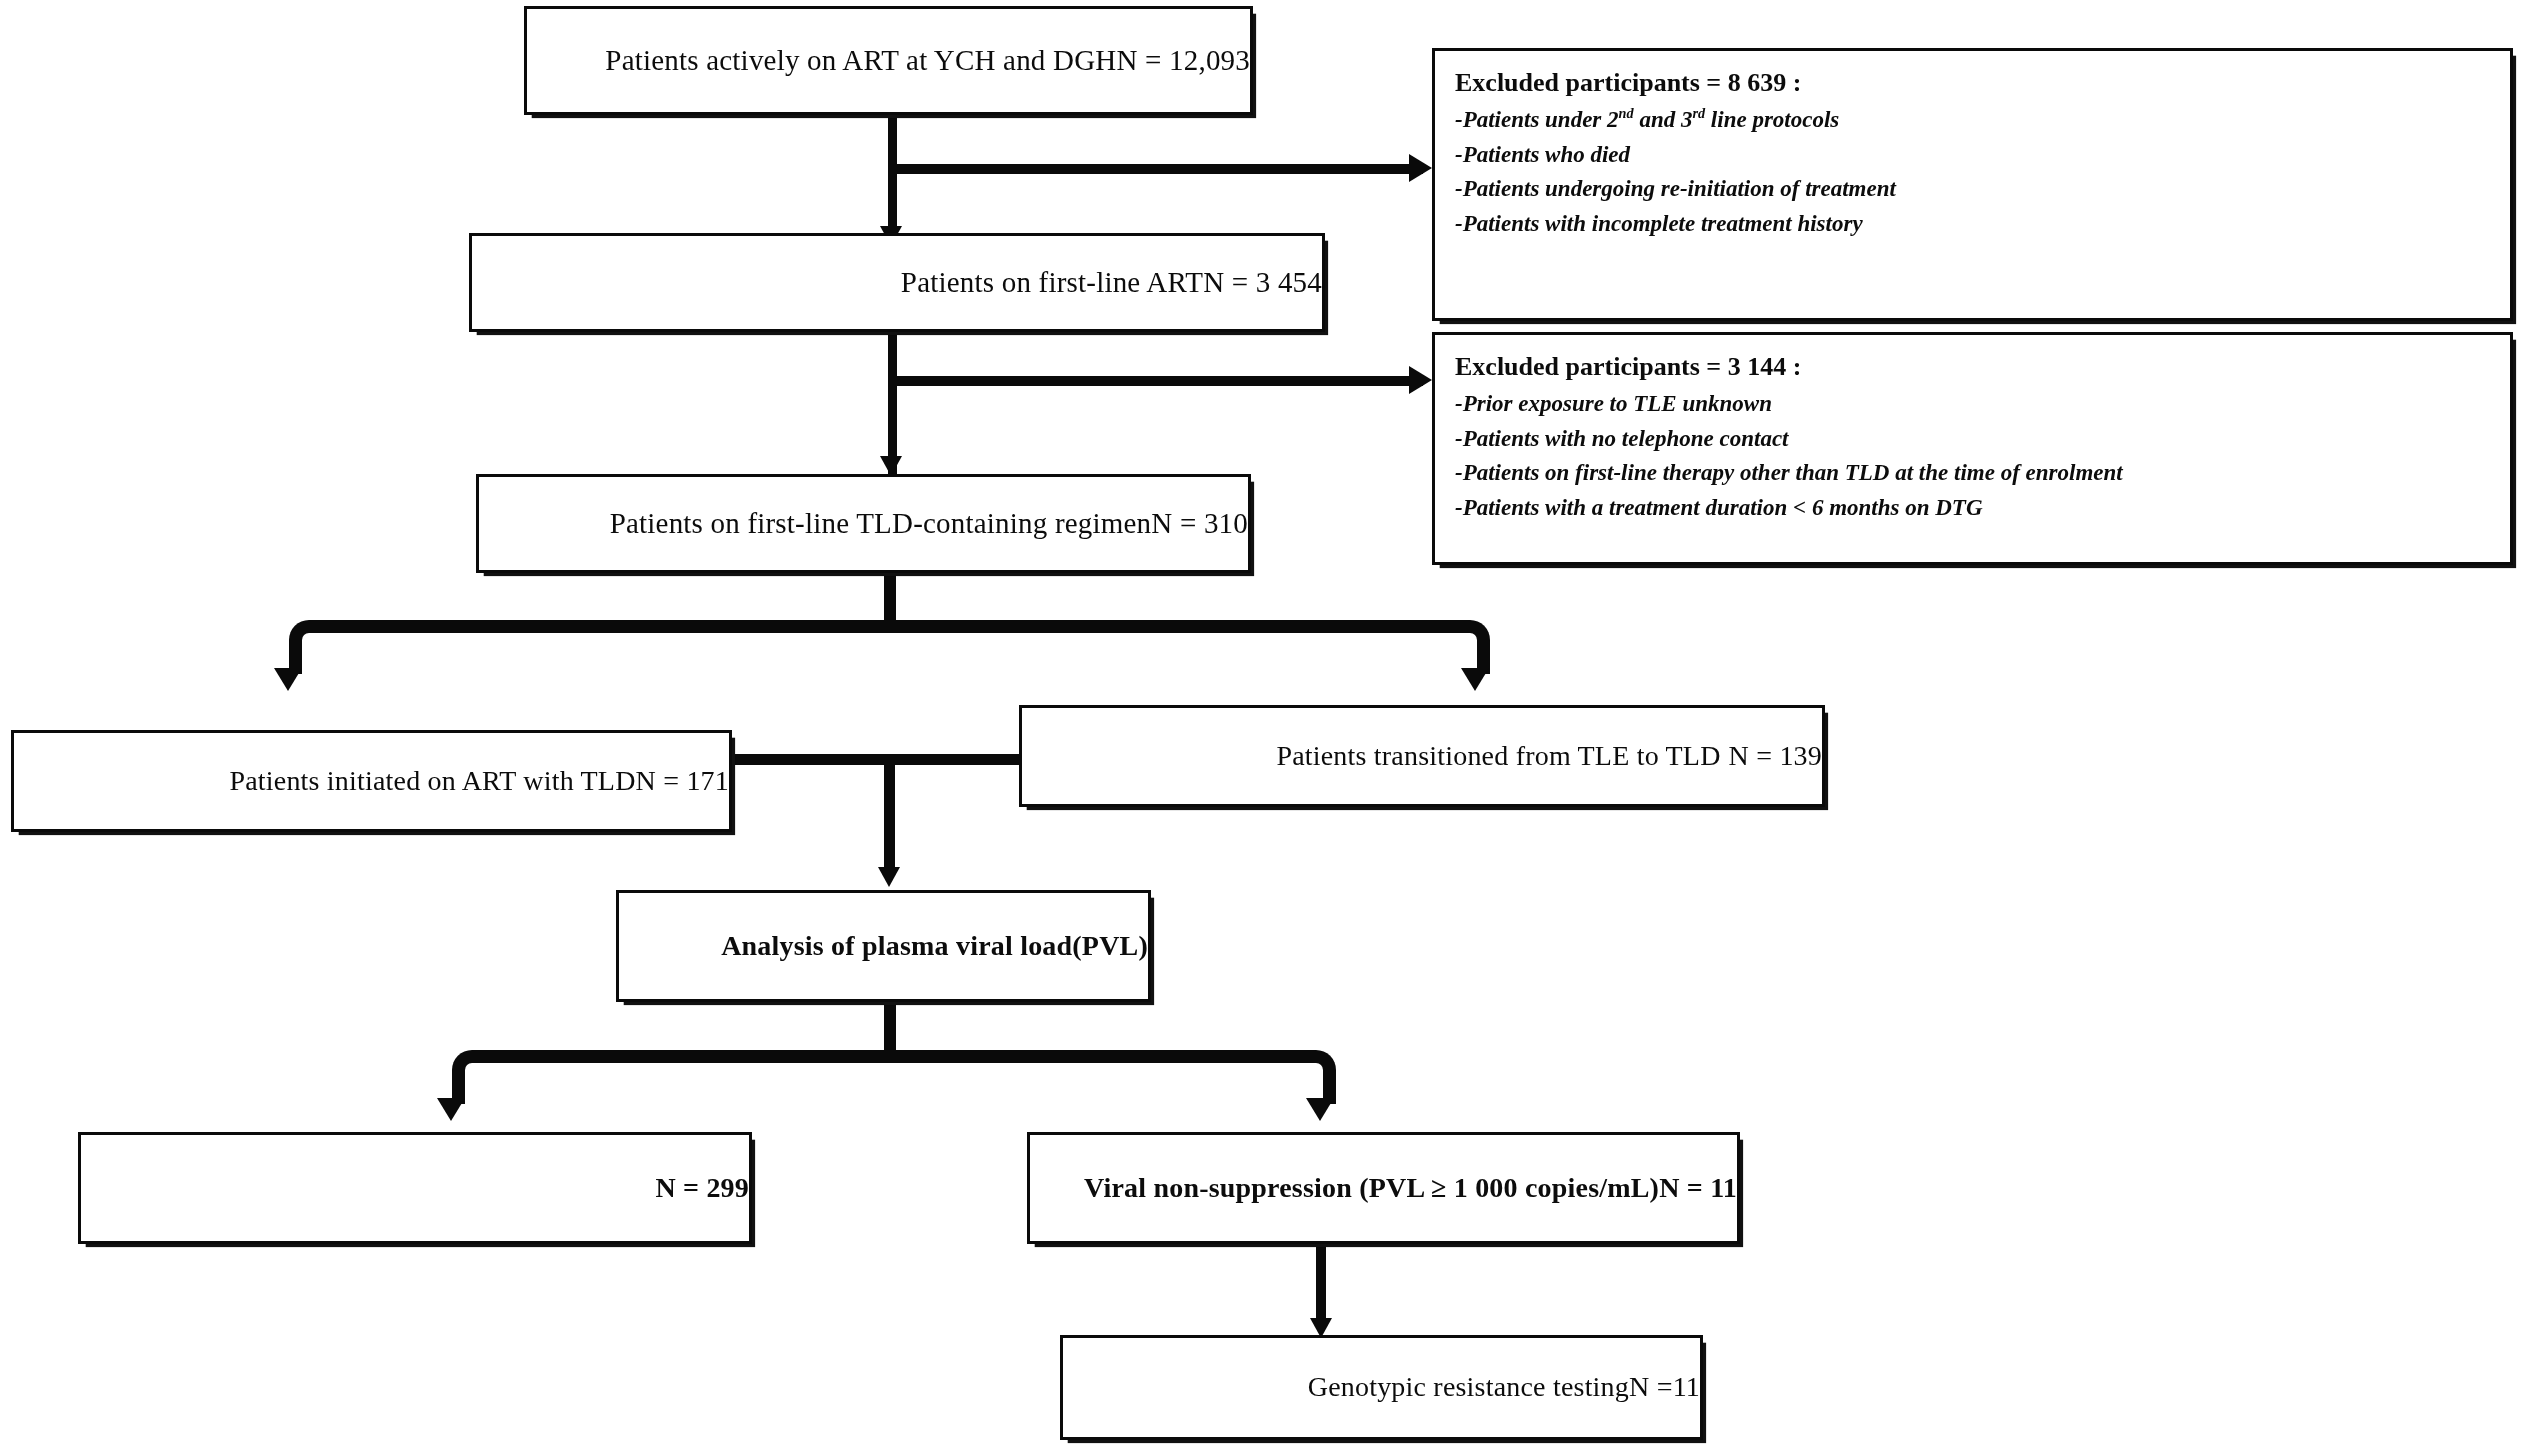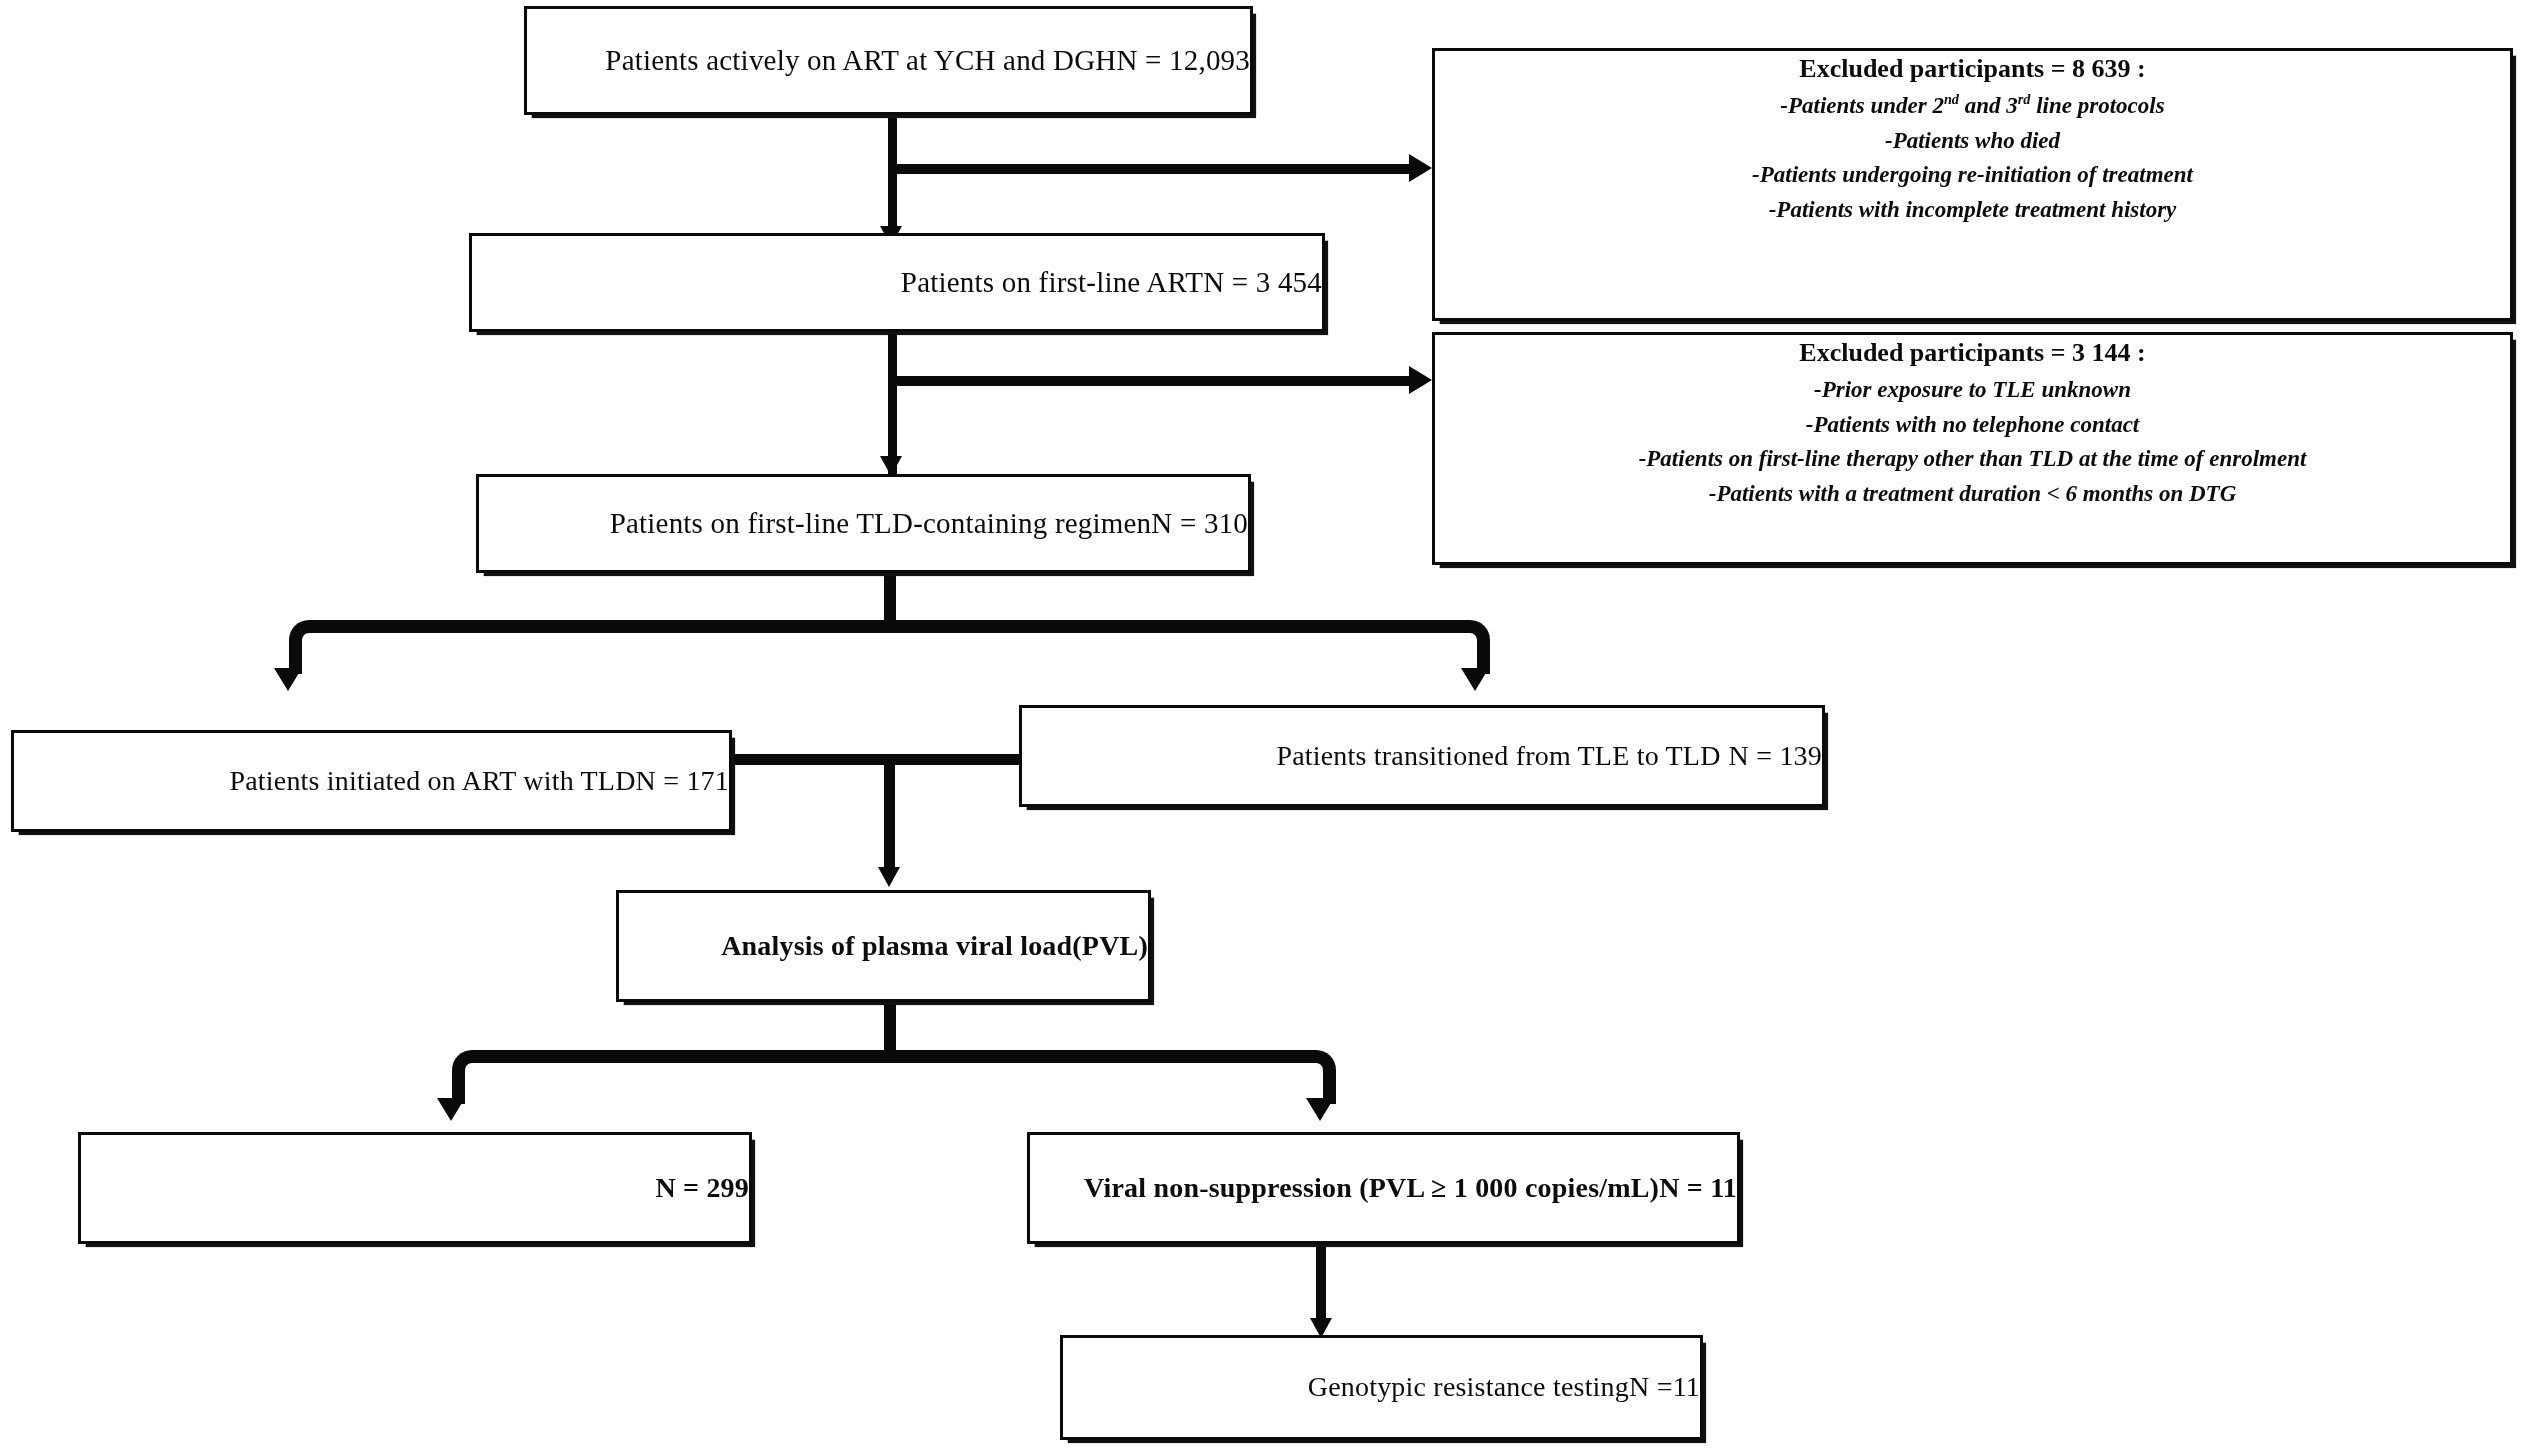--- a/index.html
+++ b/index.html
@@ -41,22 +41,22 @@
   .box.sz-md  { font-size: 28px; }
   .box.bold   { font-weight: bold; }
 
   
   .note {
     position: absolute;
     box-sizing: border-box;
     background: #ffffff;
     border: 3.1px solid #0a0a0a;
     box-shadow: 5.4px 5.4px 0 -2.3px #111111;
-    padding: 0 20px 11px 20px;
-    text-align: center;
+    padding: 14px 20px 11px 20px;
+    text-align: left;
   }
   .note .note-title {
     font-weight: bold;
     font-size: 26px;
     line-height: 1.35;
     display: block;
     margin-bottom: 3.1px;
   }
   .note .note-item {
     display: block;

